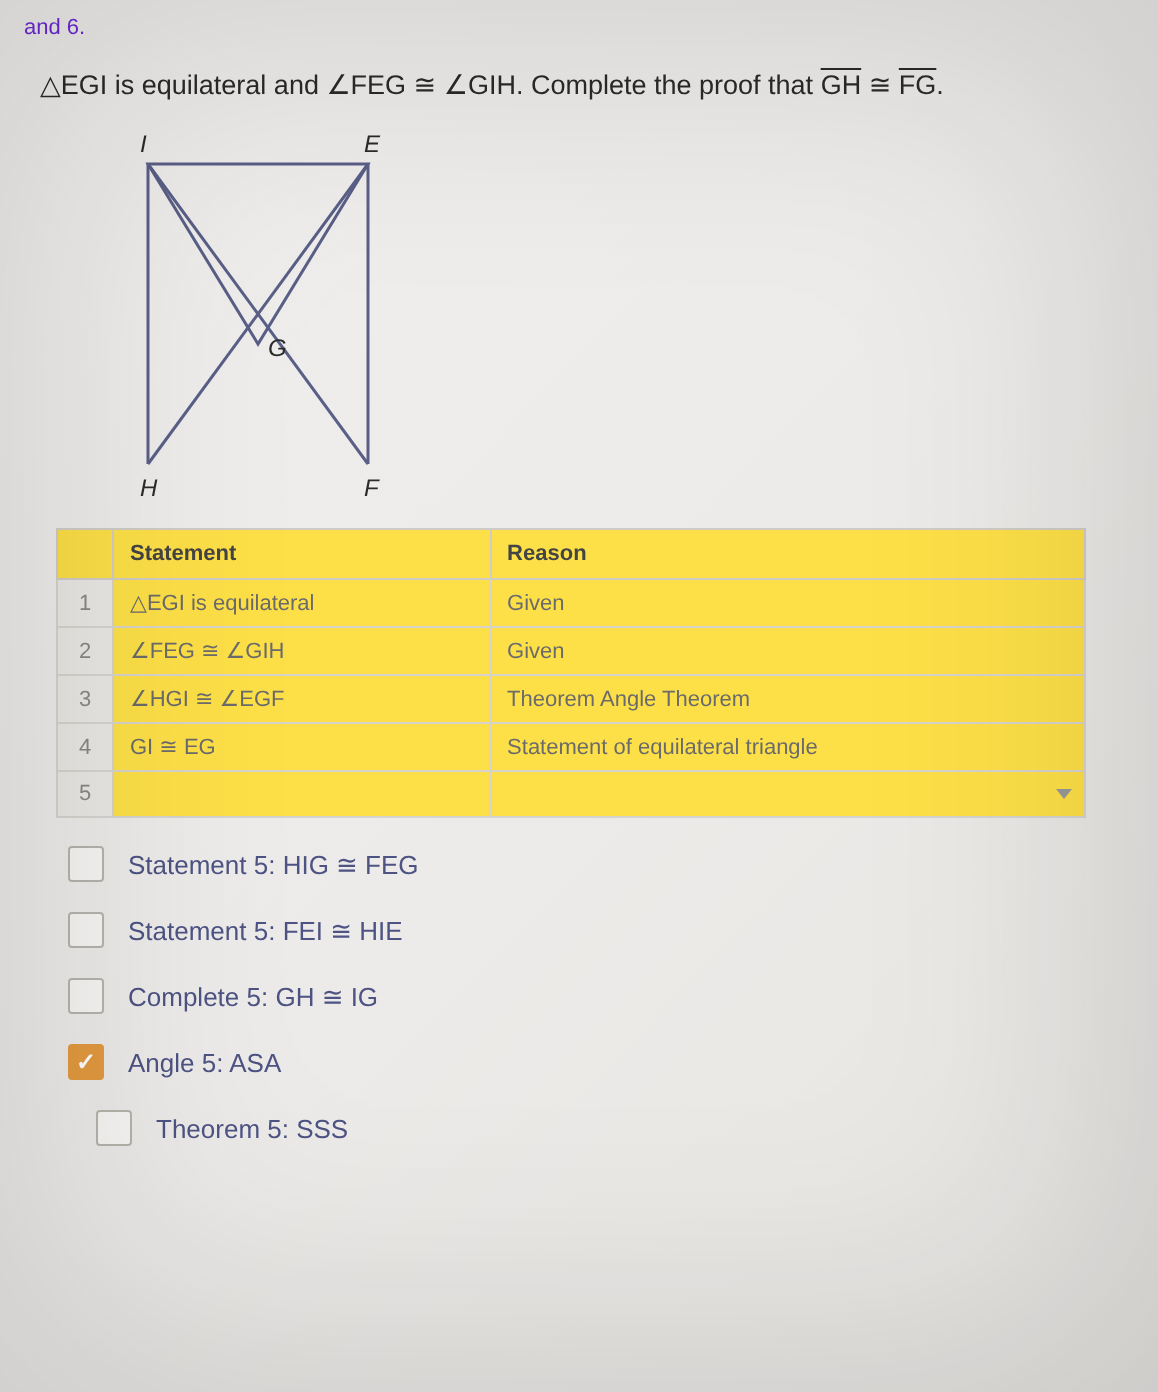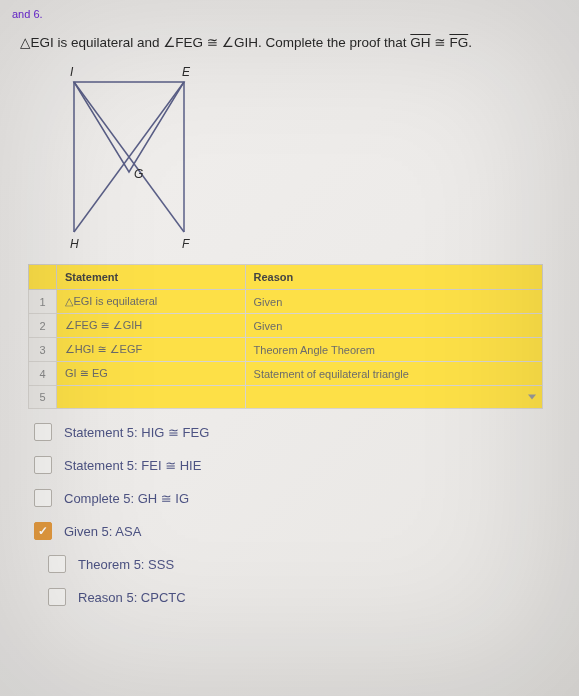--- a/index.html
+++ b/index.html
@@ -181,25 +181,21 @@
   <div class="option-row">
     <div class="checkbox"></div>
     <div class="option-label">Statement 5:  FEI ≅ HIE</div>
   </div>
   <div class="option-row">
     <div class="checkbox"></div>
     <div class="option-label">Complete 5:  GH ≅ IG</div>
   </div>
   <div class="option-row">
     <div class="checkbox checked"></div>
-    <div class="option-label">Given 5:  ASA</div>
+    <div class="option-label">Angle 5:  ASA</div>
   </div>
   <div class="option-row indent">
     <div class="checkbox"></div>
     <div class="option-label">Theorem 5:  SSS</div>
   </div>
-  <div class="option-row indent">
-    <div class="checkbox"></div>
-    <div class="option-label">Reason 5:  CPCTC</div>
-  </div>
 </div>
 
 <div class="vignette"></div>
 
 </body></html>

